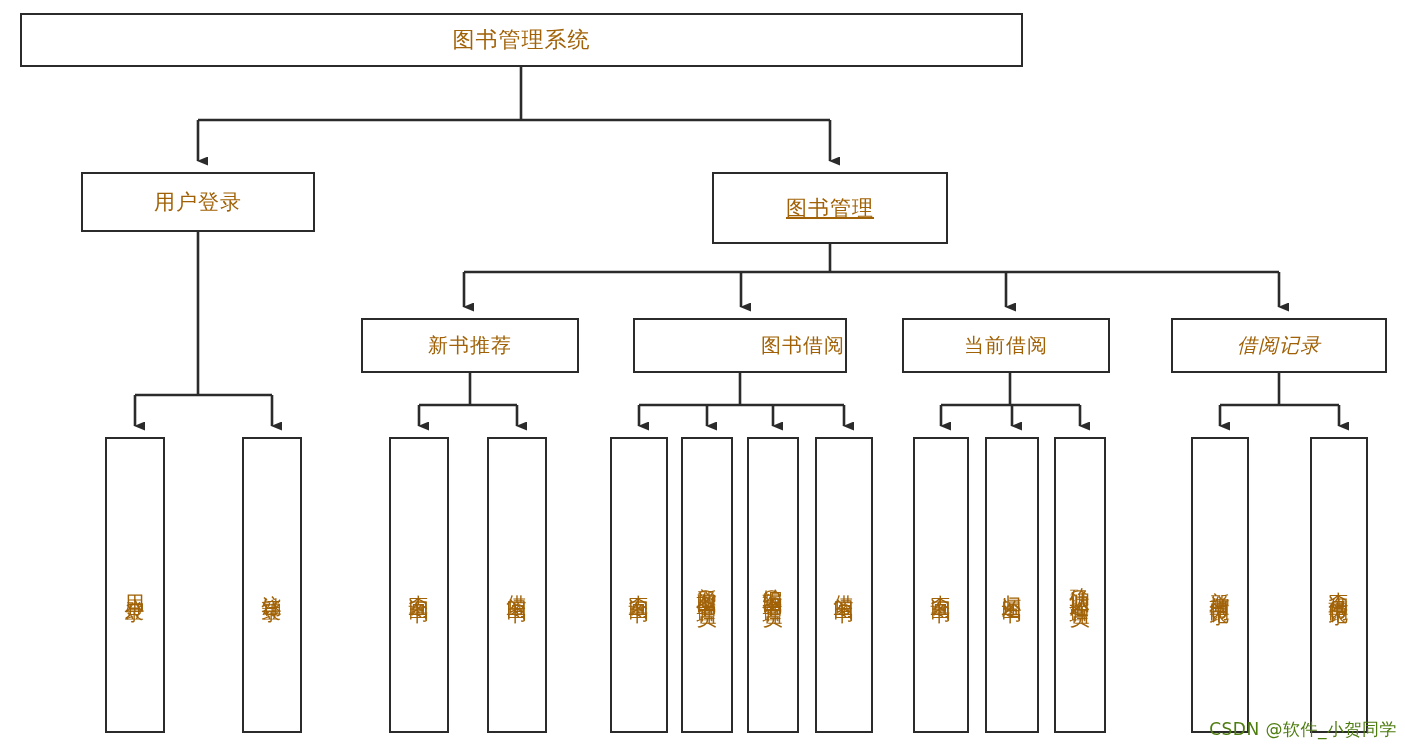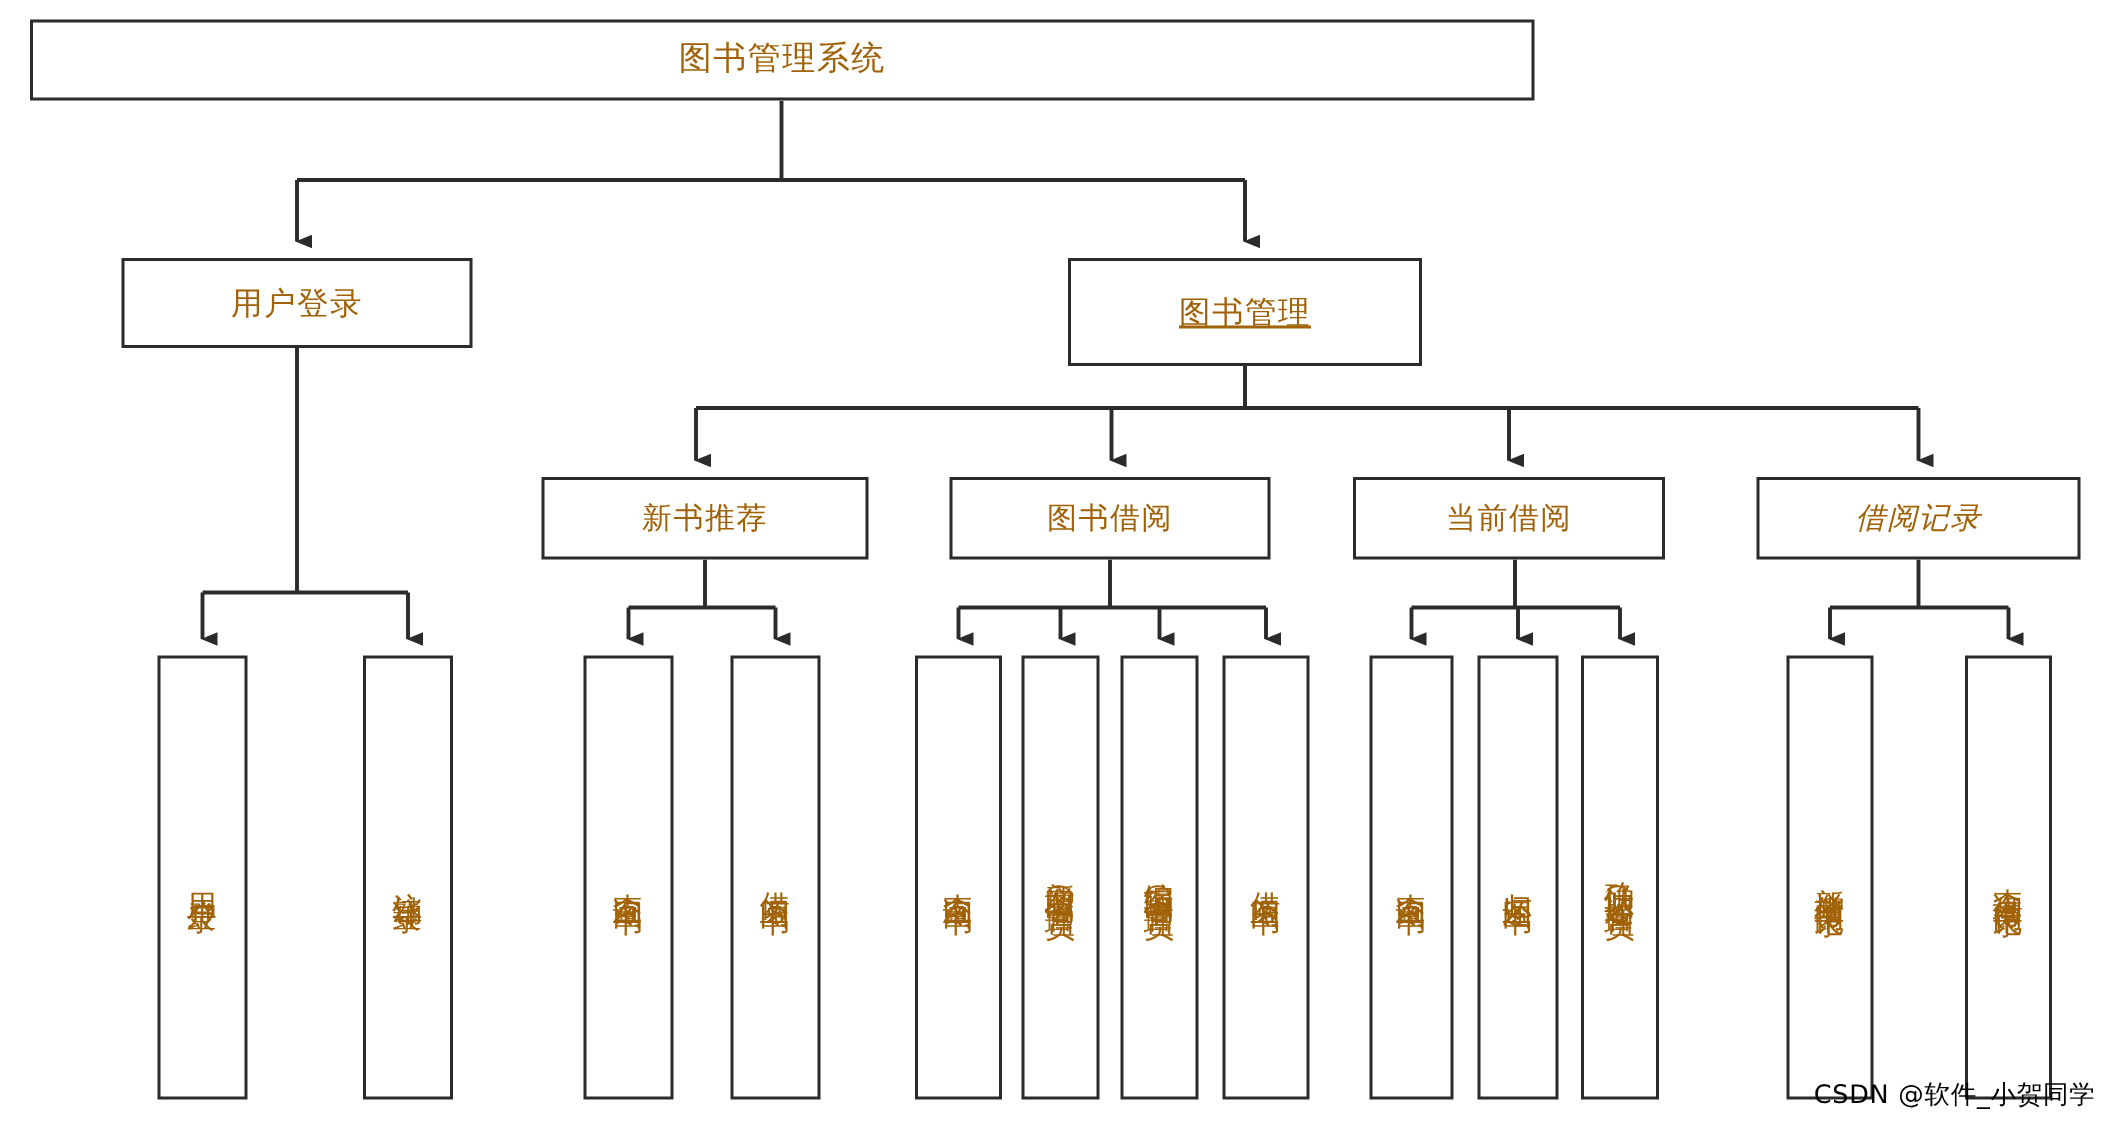--- a/index.html
+++ b/index.html
@@ -64,21 +64,21 @@
     white-space: normal;
     letter-spacing: 3px;
     line-height: 1.1;
     max-height: 100%;
   }
   #watermark {
     position: absolute;
     right: 8px;
     bottom: 6px;
     font-size: 17px;
-    color: #000000;
+    color: #4d7c0f;
     letter-spacing: 0.5px;
     z-index: 3;
     white-space: nowrap;
   }
 </style>
 </head>
 <body>
 
 <div id="diagram-canvas">
 
@@ -131,21 +131,21 @@
       </div>
       <div class="node level-1" style="left: 81px; top: 172px; width: 234px; height: 60px;">
         <span class="label">用户登录</span>
       </div>
       <div class="node level-1" style="left: 712px; top: 172px; width: 236px; height: 72px; text-decoration: underline;">
         <span class="label">图书管理</span>
       </div>
       <div class="node level-2" style="left: 361px; top: 318px; width: 218px; height: 55px;">
         <span class="label">新书推荐</span>
       </div>
-      <div class="node level-2" style="left: 633px; top: 318px; width: 214px; height: 55px;">
+      <div class="node level-2" style="left: 633px; top: 318px; width: 214px; height: 55px; justify-content: flex-end;">
         <span class="label">图书借阅</span>
       </div>
       <div class="node level-2" style="left: 902px; top: 318px; width: 208px; height: 55px;">
         <span class="label">当前借阅</span>
       </div>
       <div class="node level-2" style="left: 1171px; top: 318px; width: 216px; height: 55px; font-style: italic;">
         <span class="label">借阅记录</span>
       </div>
       <div class="node leaf" style="left: 105px; top: 437px; width: 60px; height: 296px;">
         <span class="label">用户登录</span>

